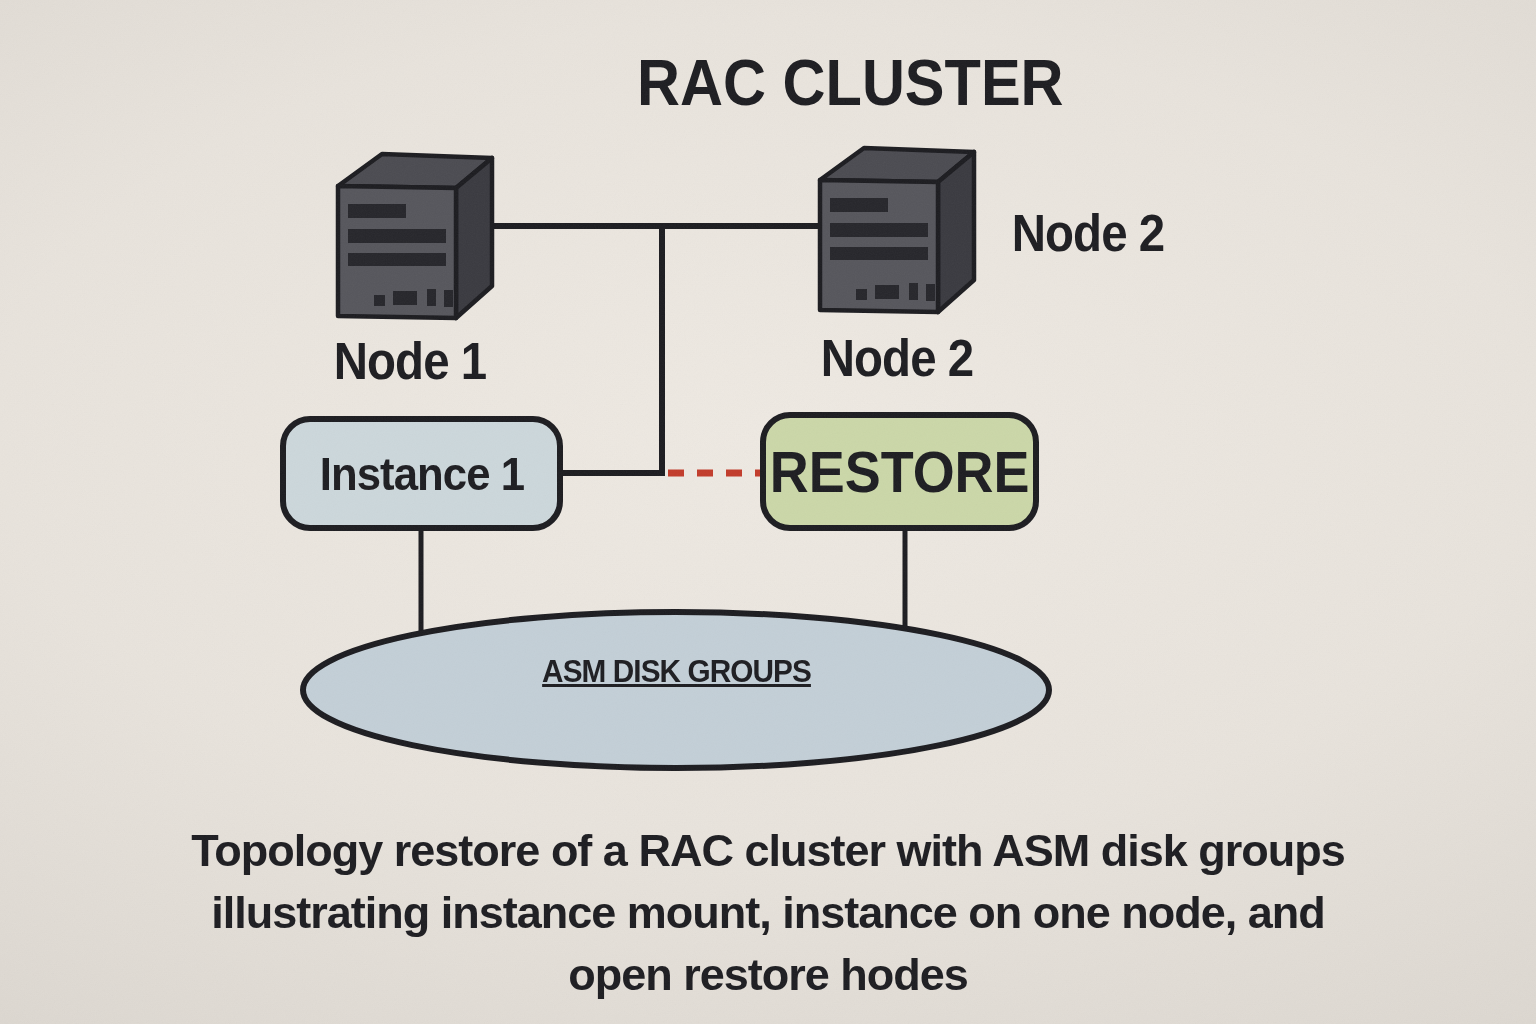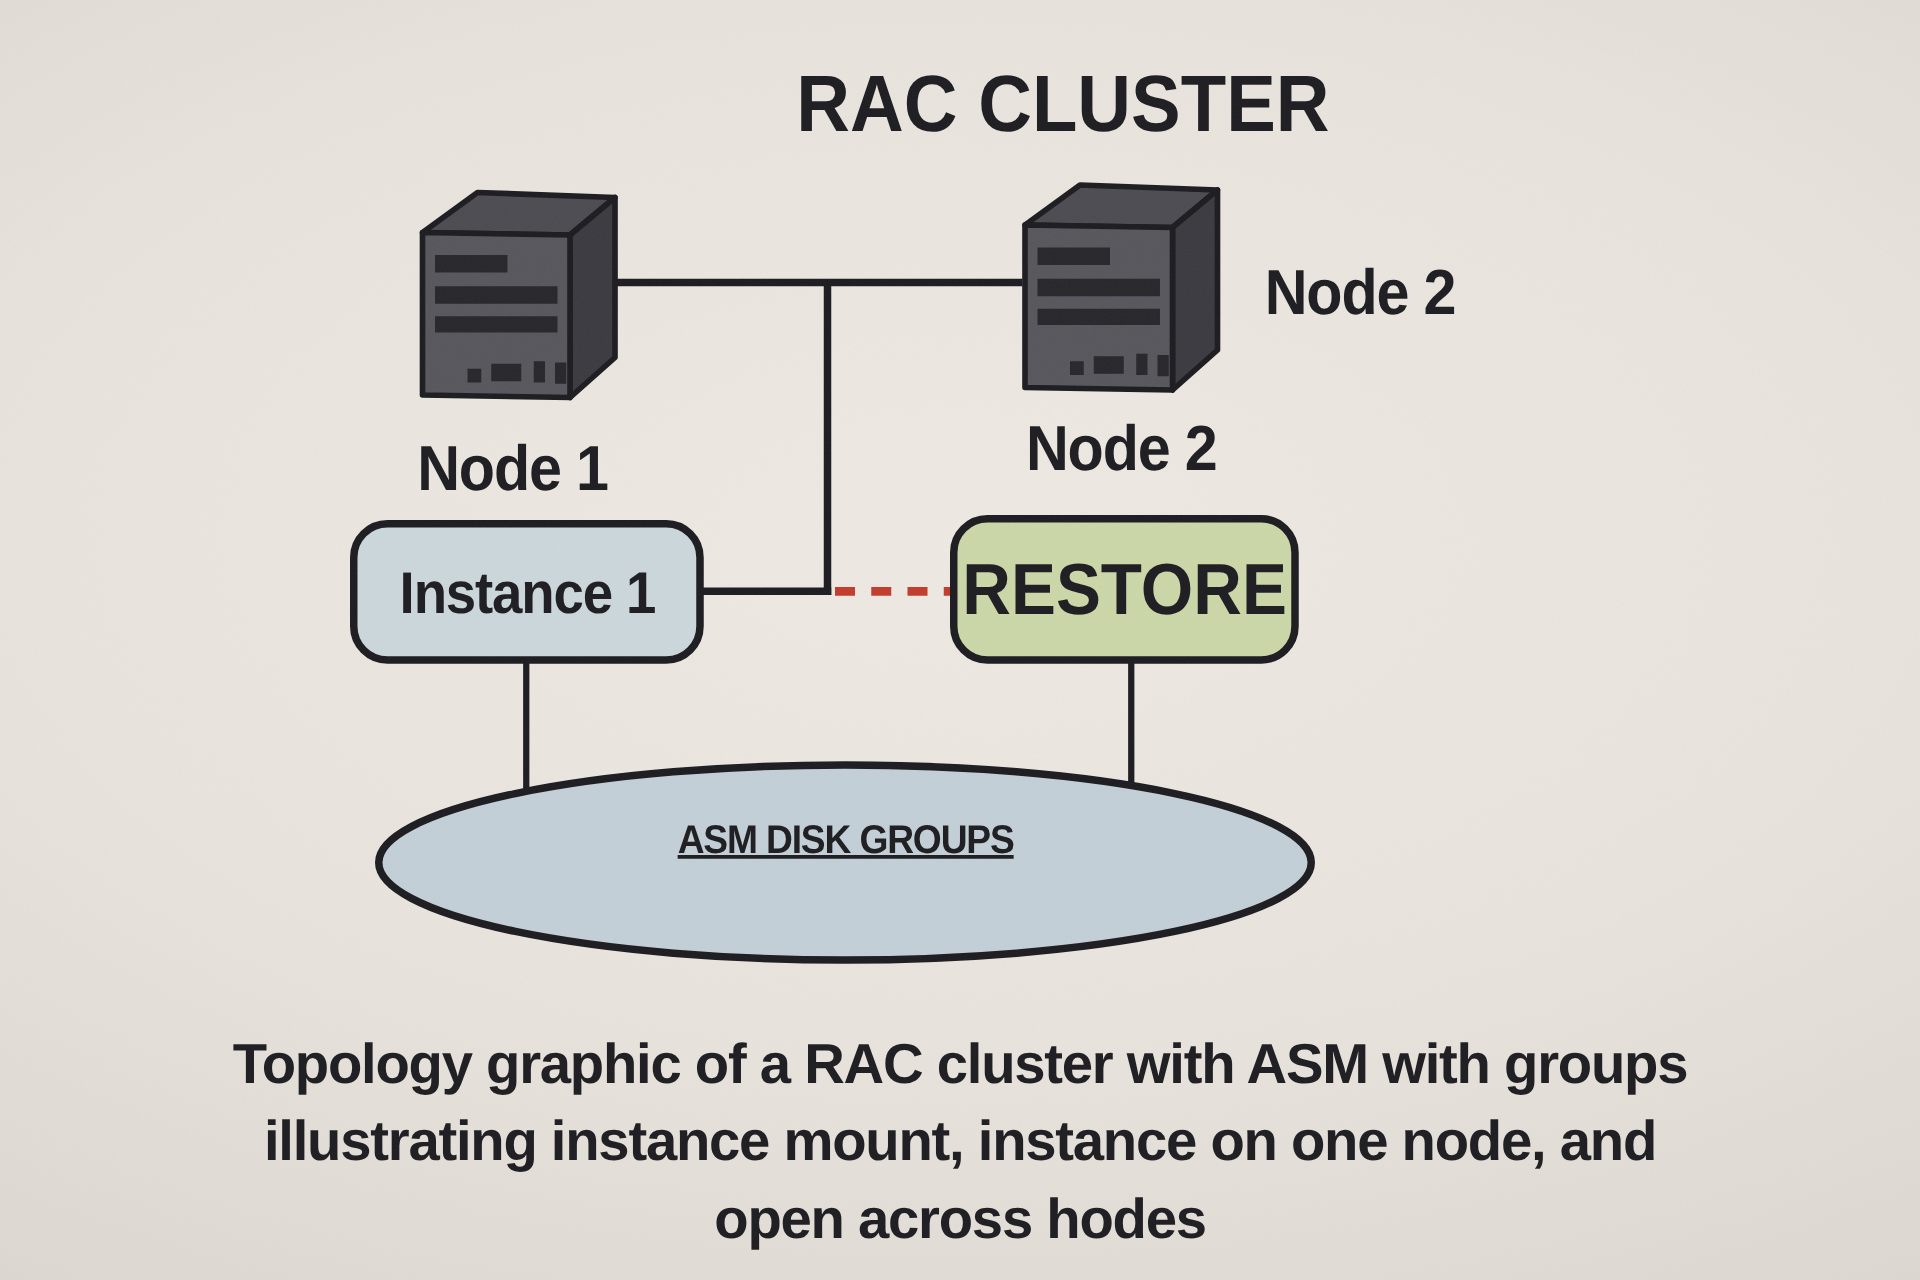--- a/index.html
+++ b/index.html
@@ -8,21 +8,21 @@
     font-family:"Liberation Sans",sans-serif;
     background:radial-gradient(ellipse 120% 95% at 50% 42%, #eee9e2 0%, #e8e3dc 42%, #ddd8d1 72%, #ccc7bf 100%);
   }
   .abs{position:absolute;}
   .label{
     color:#1d1d21;font-weight:700;letter-spacing:-1px;
     display:flex;align-items:center;justify-content:center;text-align:center;
   }
   .cond{transform:scaleX(0.93);transform-origin:center;display:inline-block;white-space:nowrap;}
   #title{left:360px;top:46px;width:720px;height:74px;font-size:64px;letter-spacing:0px;justify-content:flex-end;}
-  #node1-label{left:300px;top:330px;width:220px;height:62px;font-size:51px;margin-top:13px;}
+  #node1-label{left:300px;top:330px;width:220px;height:62px;font-size:51px;}
   #node2-label-below{left:787px;top:327px;width:220px;height:62px;font-size:51px;}
   #node2-label-right{left:978px;top:202px;width:220px;height:62px;font-size:51px;}
   #instance-label{left:283px;top:419px;width:277px;height:109px;font-size:47px;text-align:right;}
   #restore-label{left:763px;top:415px;width:273px;height:113px;font-size:58px;letter-spacing:0;}
   #storage-label{left:303px;top:592px;width:747px;height:158px;font-size:32px;text-decoration:underline;}
   #caption{
     left:20px;top:820px;width:1496px;height:200px;
     color:#1d1d21;font-weight:700;font-size:45px;line-height:62px;
     text-align:center;letter-spacing:-1px;
   }
@@ -101,23 +101,23 @@
 
 <div id="restore-label" class="abs label">
   <span class="cond">RESTORE</span>
 </div>
 
 <div id="storage-label" class="abs label">
   <span class="cond">ASM DISK GROUPS</span>
 </div>
 
 <div id="caption" class="abs">
-  <span class="cap-line">Topology graphic of a RAC cluster with ASM with groups</span>
+  <span class="cap-line">Topology restore of a RAC cluster with ASM disk groups</span>
   <span class="cap-line">illustrating instance mount, instance on one node, and</span>
-  <span class="cap-line">open across hodes</span>
+  <span class="cap-line">open restore hodes</span>
 </div>
 
 <svg id="grain-overlay" class="abs" style="left:0;top:0;" width="1536" height="1024">
   <filter id="grainF">
     <feTurbulence type="fractalNoise" baseFrequency="0.9" numOctaves="2" stitchTiles="stitch"></feTurbulence>
     <feColorMatrix type="saturate" values="0"></feColorMatrix>
   </filter>
   <rect width="1536" height="1024" filter="url(#grainF)" opacity="0.05"></rect>
 </svg>
 

